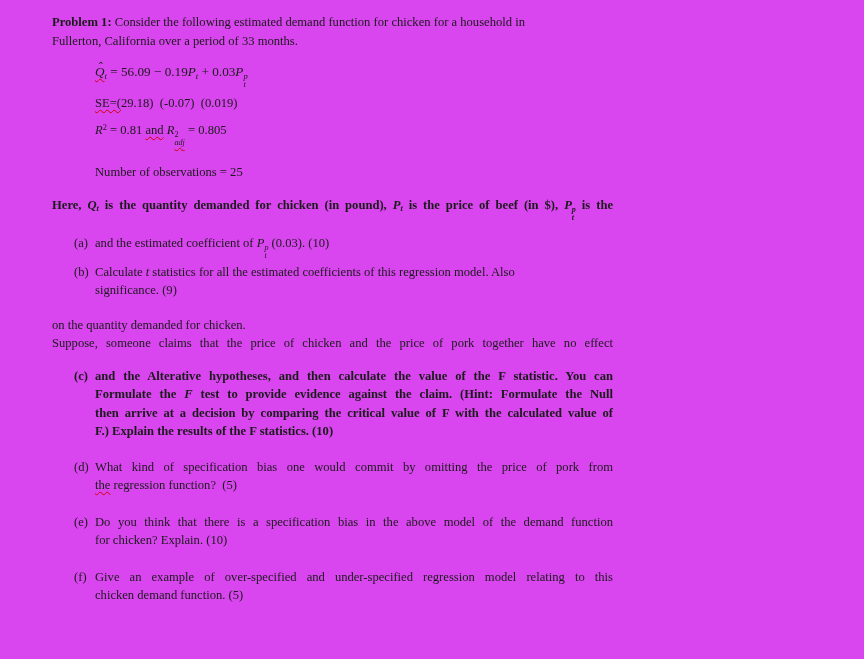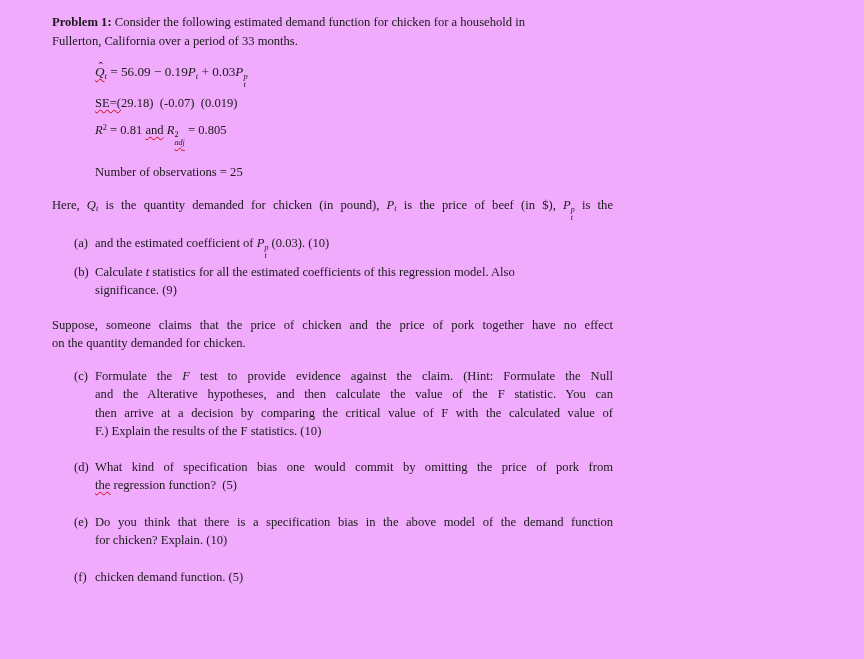--- a/index.html
+++ b/index.html
@@ -1,21 +1,21 @@
 <!DOCTYPE html>
 <html><head>
 <meta charset="utf-8">
 <style>
   * { box-sizing: border-box; }
   html, body { margin: 0; padding: 0; background: #ffffff; }
   .page {
     position: relative;
     width: 864px;
     height: 659px;
-    background: #f0abfc;
+    background: #d946ef;
     overflow: hidden;
     font-family: "Liberation Serif", "DejaVu Serif", serif;
     font-size: 12.6px;
     color: #1a1a1a;
   }
   .content { position: absolute; left: 52px; top: 13px; width: 561px; }
   .para { margin: 0; }
   .line { display: block; line-height: 18.5px; }
   .jl { text-align: justify; text-align-last: justify; }
   .indent { padding-left: 43px; }
@@ -39,21 +39,21 @@
     text-decoration-line: underline;
     text-decoration-style: wavy;
     text-decoration-color: #d40000;
     text-decoration-thickness: 1px;
     text-underline-offset: 2px;
   }
   .eqline { font-size: 13.2px; }
   .mt3 { margin-top: 3px; }
   .mt12 { margin-top: 6px; font-family: Liberation Serif, serif; }
   .mt13 { margin-top: 13px; }
-  .mt14 { margin-top: 14px; }
+  .mt14 { margin-top: 14px; font-weight: bold; }
   .mt16 { margin-top: 16px; }
   .mt17 { margin-top: 17px; }
   .mt18 { margin-top: 18px; }
 </style>
 </head>
 <body>
 
 <div class="page">
   <div class="content">
 
@@ -99,43 +99,44 @@
           </span><span> (0.03). (10)</span></span>
     </p>
 
     <p class="para li mt3">
       <span class="marker">(b)</span>
       <span class="line"><span>Calculate </span><span class="var">t</span><span> statistics for all the estimated coefficients of this regression model. Also</span></span>
       <span class="line">significance. (9)</span>
     </p>
 
     <p class="para mt16">
+      <span class="line">on the quantity demanded for chicken.</span>
       <span class="line jl">Suppose, someone claims that the price of chicken and the price of pork together have no effect</span>
-      <span class="line">on the quantity demanded for chicken.</span>
     </p>
 
     <p class="para li mt14">
       <span class="marker">(c)</span>
+      <span class="line jl">and the Alterative hypotheses, and then calculate the value of the F statistic. You can</span>
       <span class="line jl"><span>Formulate the </span><span class="var">F</span><span> test to provide evidence against the claim. (Hint: Formulate the Null</span></span>
-      <span class="line jl">and the Alterative hypotheses, and then calculate the value of the F statistic. You can</span>
       <span class="line jl">then arrive at a decision by comparing the critical value of F with the calculated value of</span>
       <span class="line">F.) Explain the results of the F statistics. (10)</span>
     </p>
 
     <p class="para li mt17">
       <span class="marker">(d)</span>
       <span class="line jl">What kind of specification bias one would commit by omitting the price of pork from</span>
       <span class="line"><span class="sq">the</span><span> regression function?&nbsp; (5)</span></span>
     </p>
 
     <p class="para li mt18">
       <span class="marker">(e)</span>
       <span class="line jl">Do you think that there is a specification bias in the above model of the demand function</span>
       <span class="line">for chicken? Explain. (10)</span>
     </p>
 
     <p class="para li mt18">
       <span class="marker">(f)</span>
+      <span class="line jl">Give an example of over-specified and under-specified regression model relating to this</span>
       <span class="line">chicken demand function. (5)</span>
     </p>
 
   </div>
 </div>
 
 </body></html>

